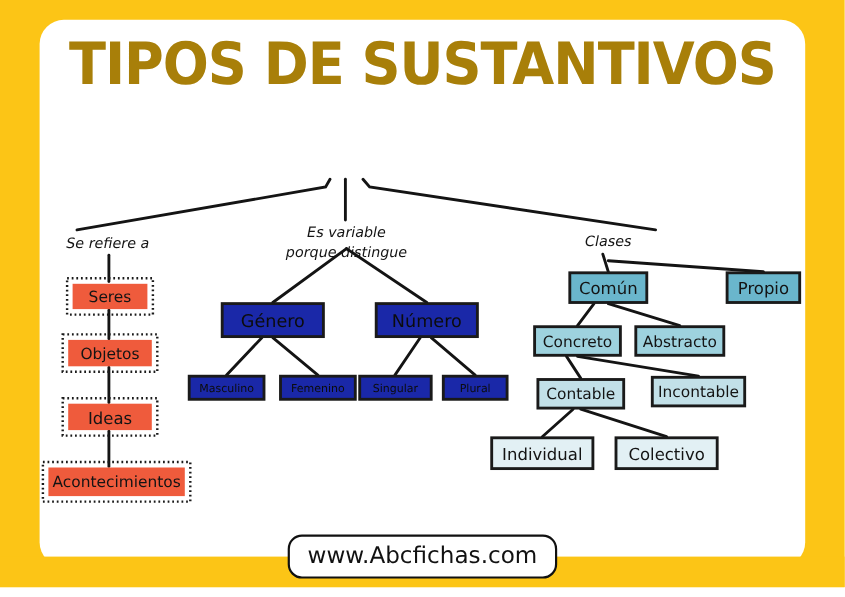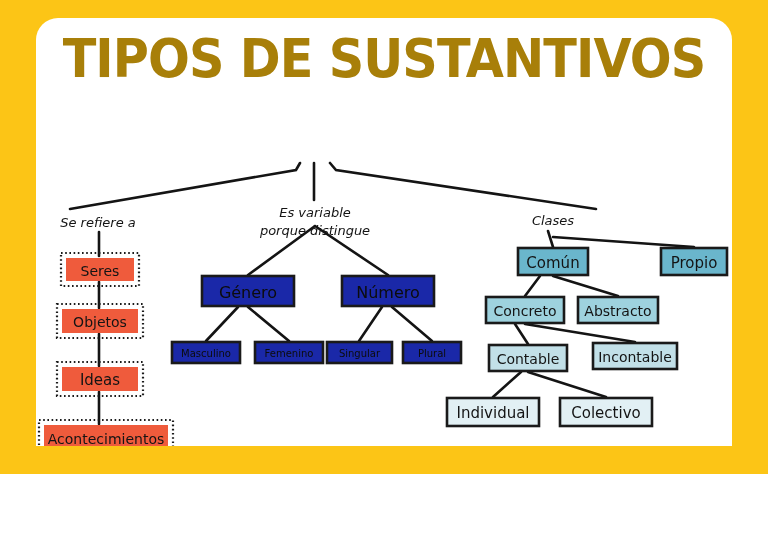--- a/index.html
+++ b/index.html
@@ -7,21 +7,21 @@
     margin: 0;
     padding: 0;
     background: #ffffff;
   }
   body {
     font-family: "DejaVu Sans", sans-serif;
   }
   #poster {
     position: relative;
     width: 768px;
-    height: 474px;
+    height: 534px;
     overflow: hidden;
     background: #fcc516;
   }
   
   #card {
     position: absolute;
     left: 36px;
     top: 18px;
     width: 696px;
     height: 497px;
@@ -221,13 +221,14 @@
         </g>
         <g>
           <rect x="560" y="398" width="92" height="28" fill="#e2f0f4" class="node-rect"></rect>
           <text x="606" y="413" class="node-label" font-size="15" fill="#141414">Colectivo</text>
         </g>
       </g>
   </svg>
 
   <div class="band"></div>
 
+  <div id="footer-badge">www.Abcfichas.com</div>
 </div>
 
 </body></html>

